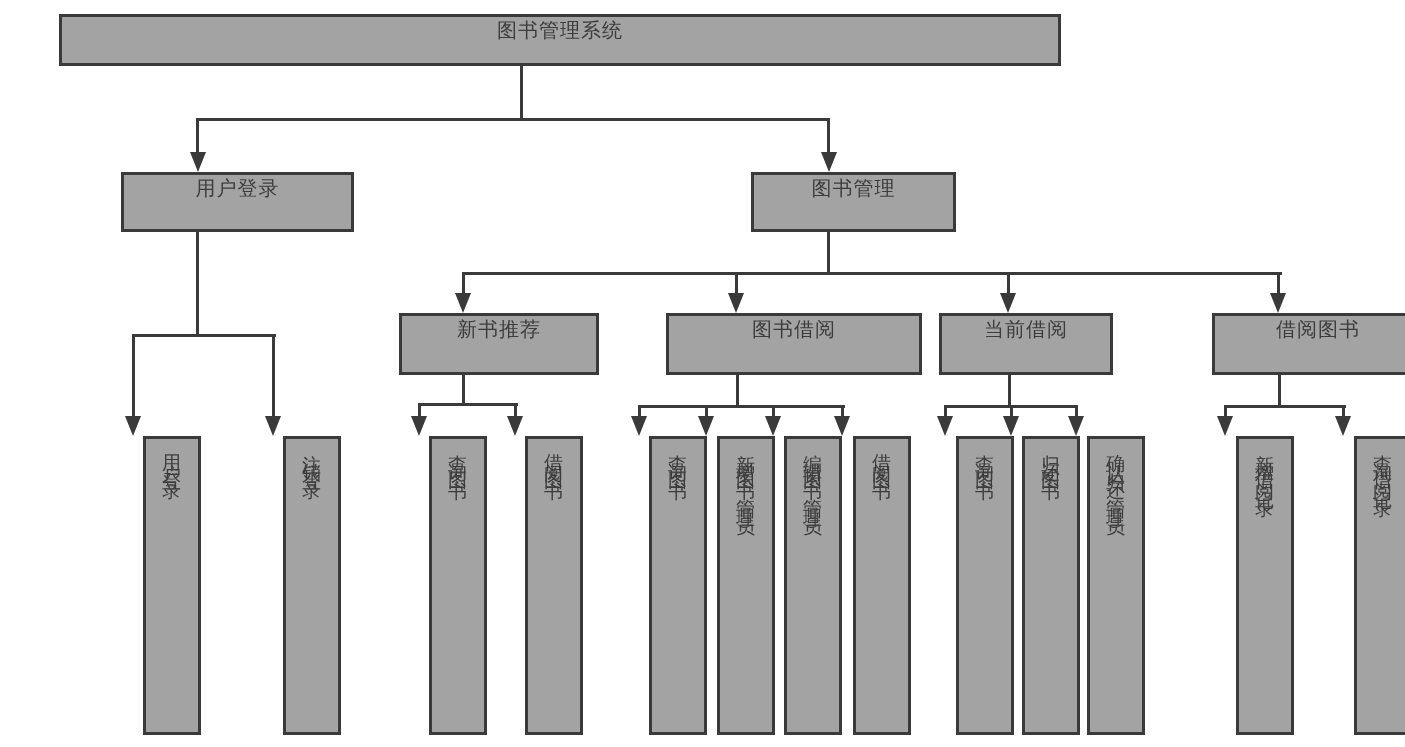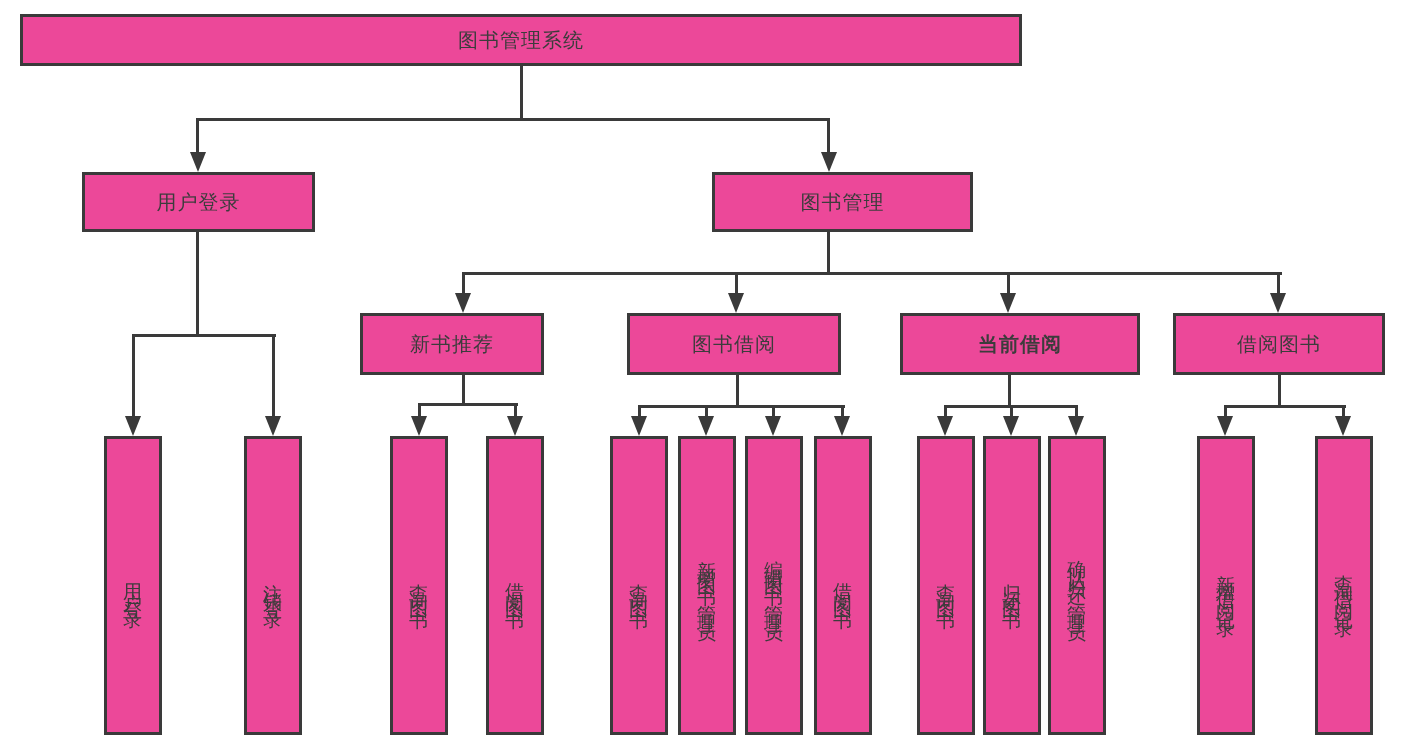--- a/index.html
+++ b/index.html
@@ -12,25 +12,25 @@
   .canvas{
     position:relative;
     width:1405px;height:747px;
     background:var(--bg);
     overflow:hidden;
   }
   .box{
     position:absolute;
     box-sizing:border-box;
     border:3px solid var(--line);
-    background:#ec4899;
+    background:#a3a3a3;
     display:flex;
-    align-items:center;
     justify-content:center;
     color:var(--text);
+    margin-left:39px;
   }
   .hbox{font-size:20px;letter-spacing:1px;}
   .leaf{width:58px;height:299px;top:436px;}
   .leaf .vtext{
     writing-mode:vertical-rl;
     text-orientation:mixed;
     font-size:19px;
     letter-spacing:9px;
     line-height:1;
     color:var(--text);
@@ -66,21 +66,21 @@
   <div class="vline" style="left:520px;top:66px;height:55px;"></div>
   <div class="hline" style="left:196px;top:118px;width:634px;"></div>
   <div class="vline" style="left:196px;top:118px;height:36px;"></div>
   <div class="arrow" style="left:190px;top:152px;"></div>
   <div class="vline" style="left:827px;top:118px;height:36px;"></div>
   <div class="arrow" style="left:821px;top:152px;"></div>
 
   <div class="box hbox" style="left:82px;top:172px;width:233px;height:60px;">
     <span>用户登录</span>
   </div>
-  <div class="box hbox" style="left:712px;top:172px;width:261px;height:60px;font-family:Liberation Serif, serif;">
+  <div class="box hbox" style="left:712px;top:172px;width:205px;height:60px;font-family:Liberation Serif, serif;">
     <span>图书管理</span>
   </div>
 
   <div class="vline" style="left:196px;top:232px;height:105px;"></div>
   <div class="hline" style="left:132px;top:334px;width:144px;"></div>
   <div class="vline" style="left:132px;top:334px;height:84px;"></div>
   <div class="arrow" style="left:125px;top:416px;"></div>
   <div class="vline" style="left:272px;top:334px;height:84px;"></div>
   <div class="arrow" style="left:265px;top:416px;"></div>
 
@@ -88,27 +88,27 @@
   <div class="hline" style="left:462px;top:272px;width:820px;"></div>
   <div class="vline" style="left:462px;top:272px;height:23px;"></div>
   <div class="arrow" style="left:455px;top:293px;"></div>
   <div class="vline" style="left:735px;top:272px;height:23px;"></div>
   <div class="arrow" style="left:728px;top:293px;"></div>
   <div class="vline" style="left:1007px;top:272px;height:23px;"></div>
   <div class="arrow" style="left:1000px;top:293px;"></div>
   <div class="vline" style="left:1277px;top:272px;height:23px;"></div>
   <div class="arrow" style="left:1270px;top:293px;"></div>
 
-  <div class="box hbox" style="left:360px;top:313px;width:184px;height:62px;">
+  <div class="box hbox" style="left:360px;top:313px;width:200px;height:62px;">
     <span>新书推荐</span>
   </div>
-  <div class="box hbox" style="left:627px;top:313px;width:214px;height:62px;">
+  <div class="box hbox" style="left:627px;top:313px;width:256px;height:62px;">
     <span>图书借阅</span>
   </div>
-  <div class="box hbox" style="left:900px;top:313px;width:240px;height:62px;font-weight:bold;">
+  <div class="box hbox" style="left:900px;top:313px;width:174px;height:62px;">
     <span>当前借阅</span>
   </div>
   <div class="box hbox" style="left:1173px;top:313px;width:212px;height:62px;">
     <span>借阅图书</span>
   </div>
 
   <div class="vline" style="left:462px;top:375px;height:31px;"></div>
   <div class="hline" style="left:418px;top:403px;width:100px;"></div>
   <div class="vline" style="left:418px;top:403px;height:14px;"></div>
   <div class="arrow" style="left:411px;top:416px;"></div>

